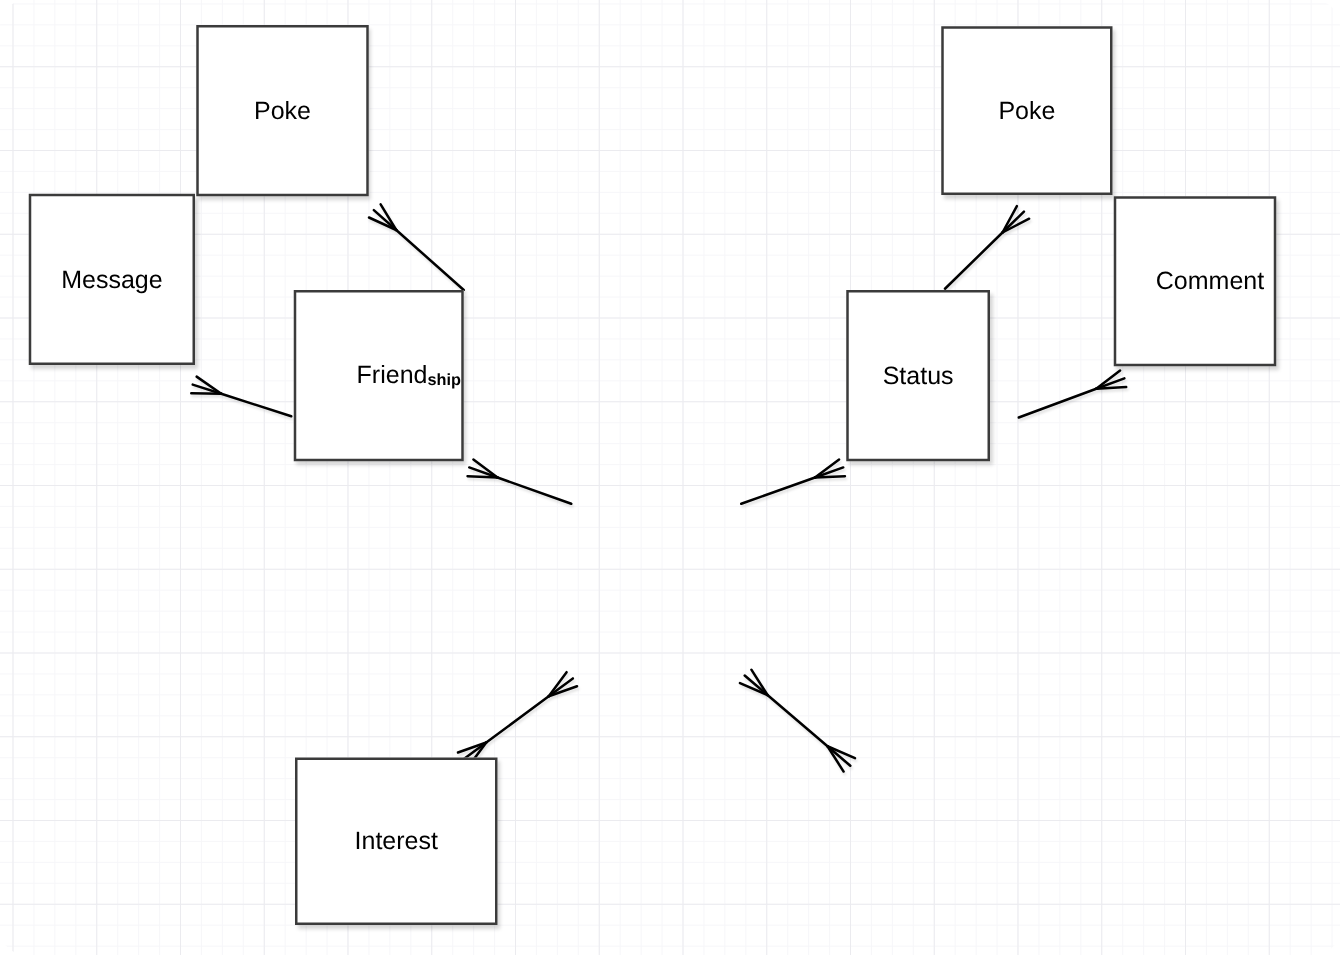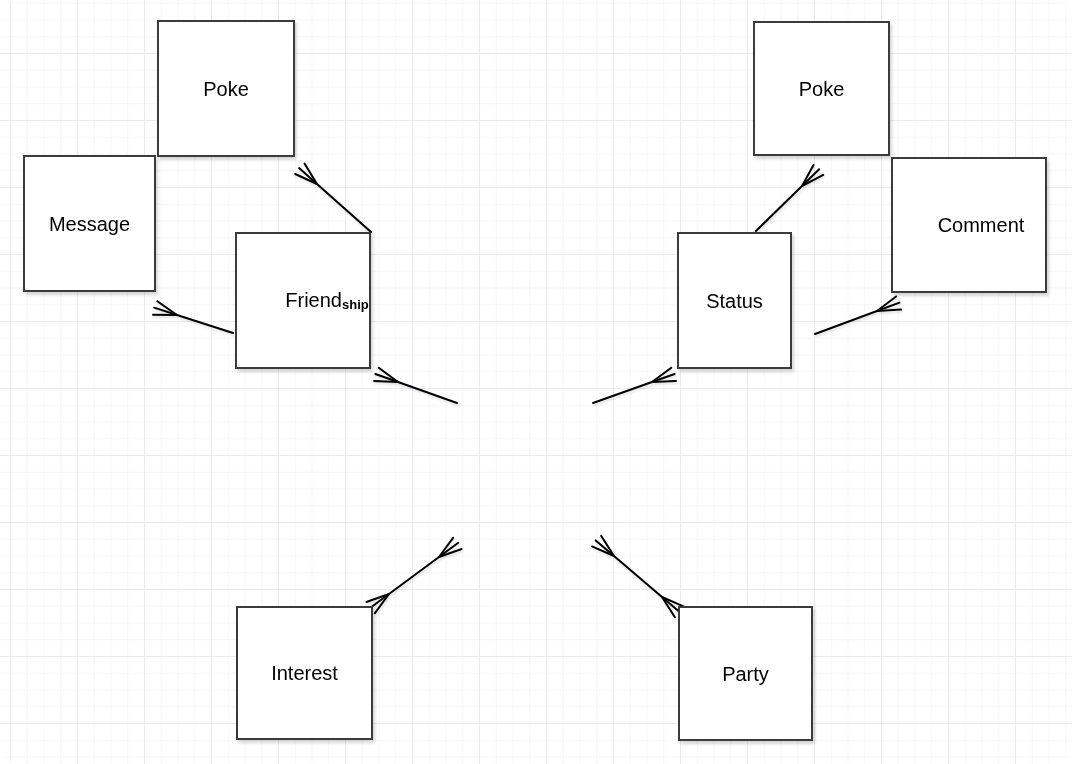--- a/index.html
+++ b/index.html
@@ -144,30 +144,27 @@
   </div>
 
   <div class="entity" id="e-friendship" style="left: 235px; top: 232px; width: 136px; height: 137px; background: rgb(255, 255, 255); border-color: rgb(59, 59, 59);">
     <span class="lbl-wrap"><span class="lbl">Friend</span><span class="lbl-small">ship</span></span>
   </div>
 
   <div class="entity" id="e-like" style="left: 753px; top: 21px; width: 137px; height: 135px; background: rgb(255, 255, 255); border-color: rgb(59, 59, 59);">
     <span class="lbl">Poke</span>
   </div>
 
-  <div class="entity" id="e-comment" style="left: 891px; top: 157px; width: 156px; height: 136px; background: rgb(255, 255, 255); border-color: rgb(59, 59, 59); padding-left: 24px;">
+  <div class="entity" id="e-comment" style="left: 891px; top: 157px; width: 130px; height: 136px; background: rgb(255, 255, 255); border-color: rgb(59, 59, 59); padding-left: 24px;">
     <span class="lbl">Comment</span>
   </div>
 
   <div class="entity" id="e-status" style="left: 677px; top: 232px; width: 115px; height: 137px; background: rgb(255, 255, 255); border-color: rgb(59, 59, 59);">
     <span class="lbl">Status</span>
   </div>
 
 
-  <div class="entity" id="e-interest" style="left: 236px; top: 606px; width: 137px; height: 134px; background: rgb(255, 255, 255); border-color: rgb(59, 59, 59);">
+  <div class="entity" id="e-interest" style="left: 236px; top: 606px; width: 162px; height: 134px; background: rgb(255, 255, 255); border-color: rgb(59, 59, 59);">
     <span class="lbl">Interest</span>
   </div>
 
-  <div class="entity" id="e-party" style="left: 678px; top: 606px; width: 135px; height: 135px; background: rgb(255, 255, 255); border-color: rgb(59, 59, 59);">
-    <span class="lbl">Party</span>
-  </div>
 
 </div>
 
 </body></html>

